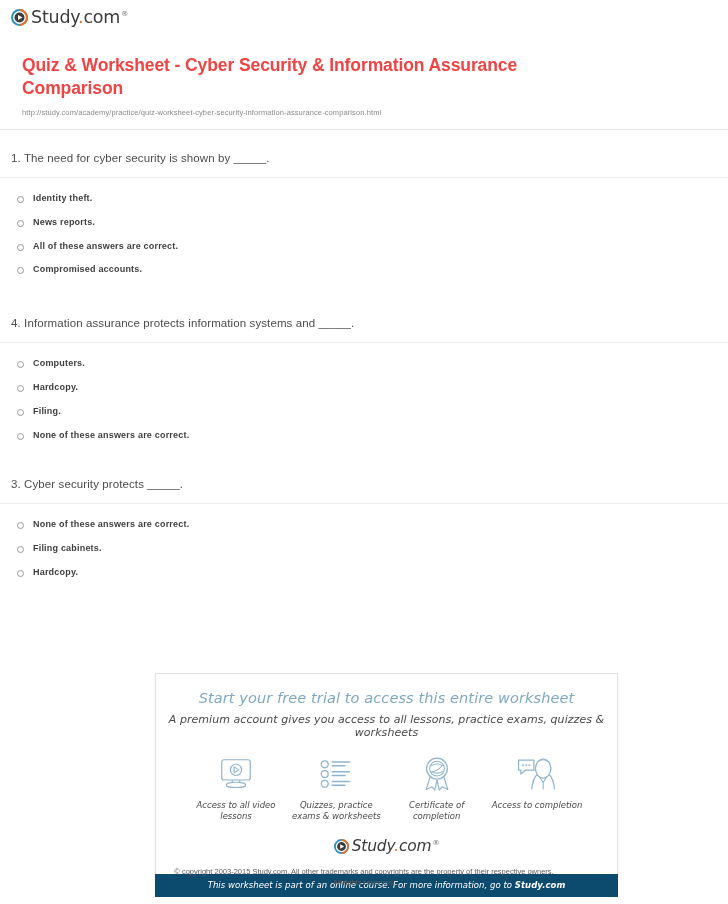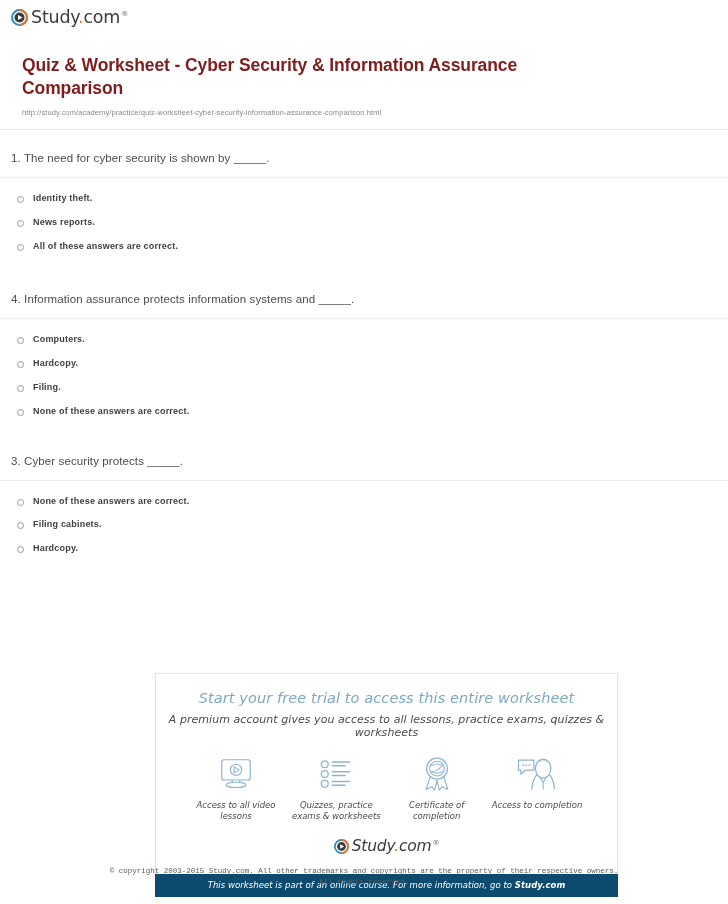--- a/index.html
+++ b/index.html
@@ -52,21 +52,21 @@
     vertical-align: super;
     margin-left: 1px;
   }
 
   .title {
     margin: 27px 1px 0 11px;
     width: 500px;
     font-size: 17.5px;
     font-weight: bold;
     line-height: 1.33;
-    color: #7f1d1d;
+    color: #ef4444;
     letter-spacing: -0.1px;
   }
 
   .url {
     margin: 8px 2px 0 11px;
     font-size: 7.5px;
     color: #8a8a8a;
     letter-spacing: 0.1px;
     font-family: "Liberation Sans", sans-serif;
   }
@@ -208,21 +208,21 @@
 
   .copyright {
     position: absolute;
     left: 0;
     top: 866px;
     width: 728px;
     text-align: center;
     font-size: 7.5px;
     line-height: 1.5;
     color: #5d5d5d;
-    font-family: Liberation Mono, monospace;
+    font-family: Liberation Sans, sans-serif;
   }
 
   svg { display: block; }
 </style>
 </head>
 <body>
 
 <div class="page">
 
   <div class="header">
@@ -253,20 +253,24 @@
           <span class="radio"></span>
           <span class="answer-label">Identity theft.</span>
         </div>
         <div class="answer-row">
           <span class="radio"></span>
           <span class="answer-label">News reports.</span>
         </div>
         <div class="answer-row">
           <span class="radio"></span>
           <span class="answer-label">All of these answers are correct.</span>
+        </div>
+        <div class="answer-row">
+          <span class="radio"></span>
+          <span class="answer-label">Compromised accounts.</span>
         </div>
       </div>
     </div>
 
     <div class="q-gap-1"></div>
 
     <div class="question-block">
       <div class="question-text">4. Information assurance protects information systems and _____.</div>
       <div class="question-rule"></div>
       <div class="answers">

